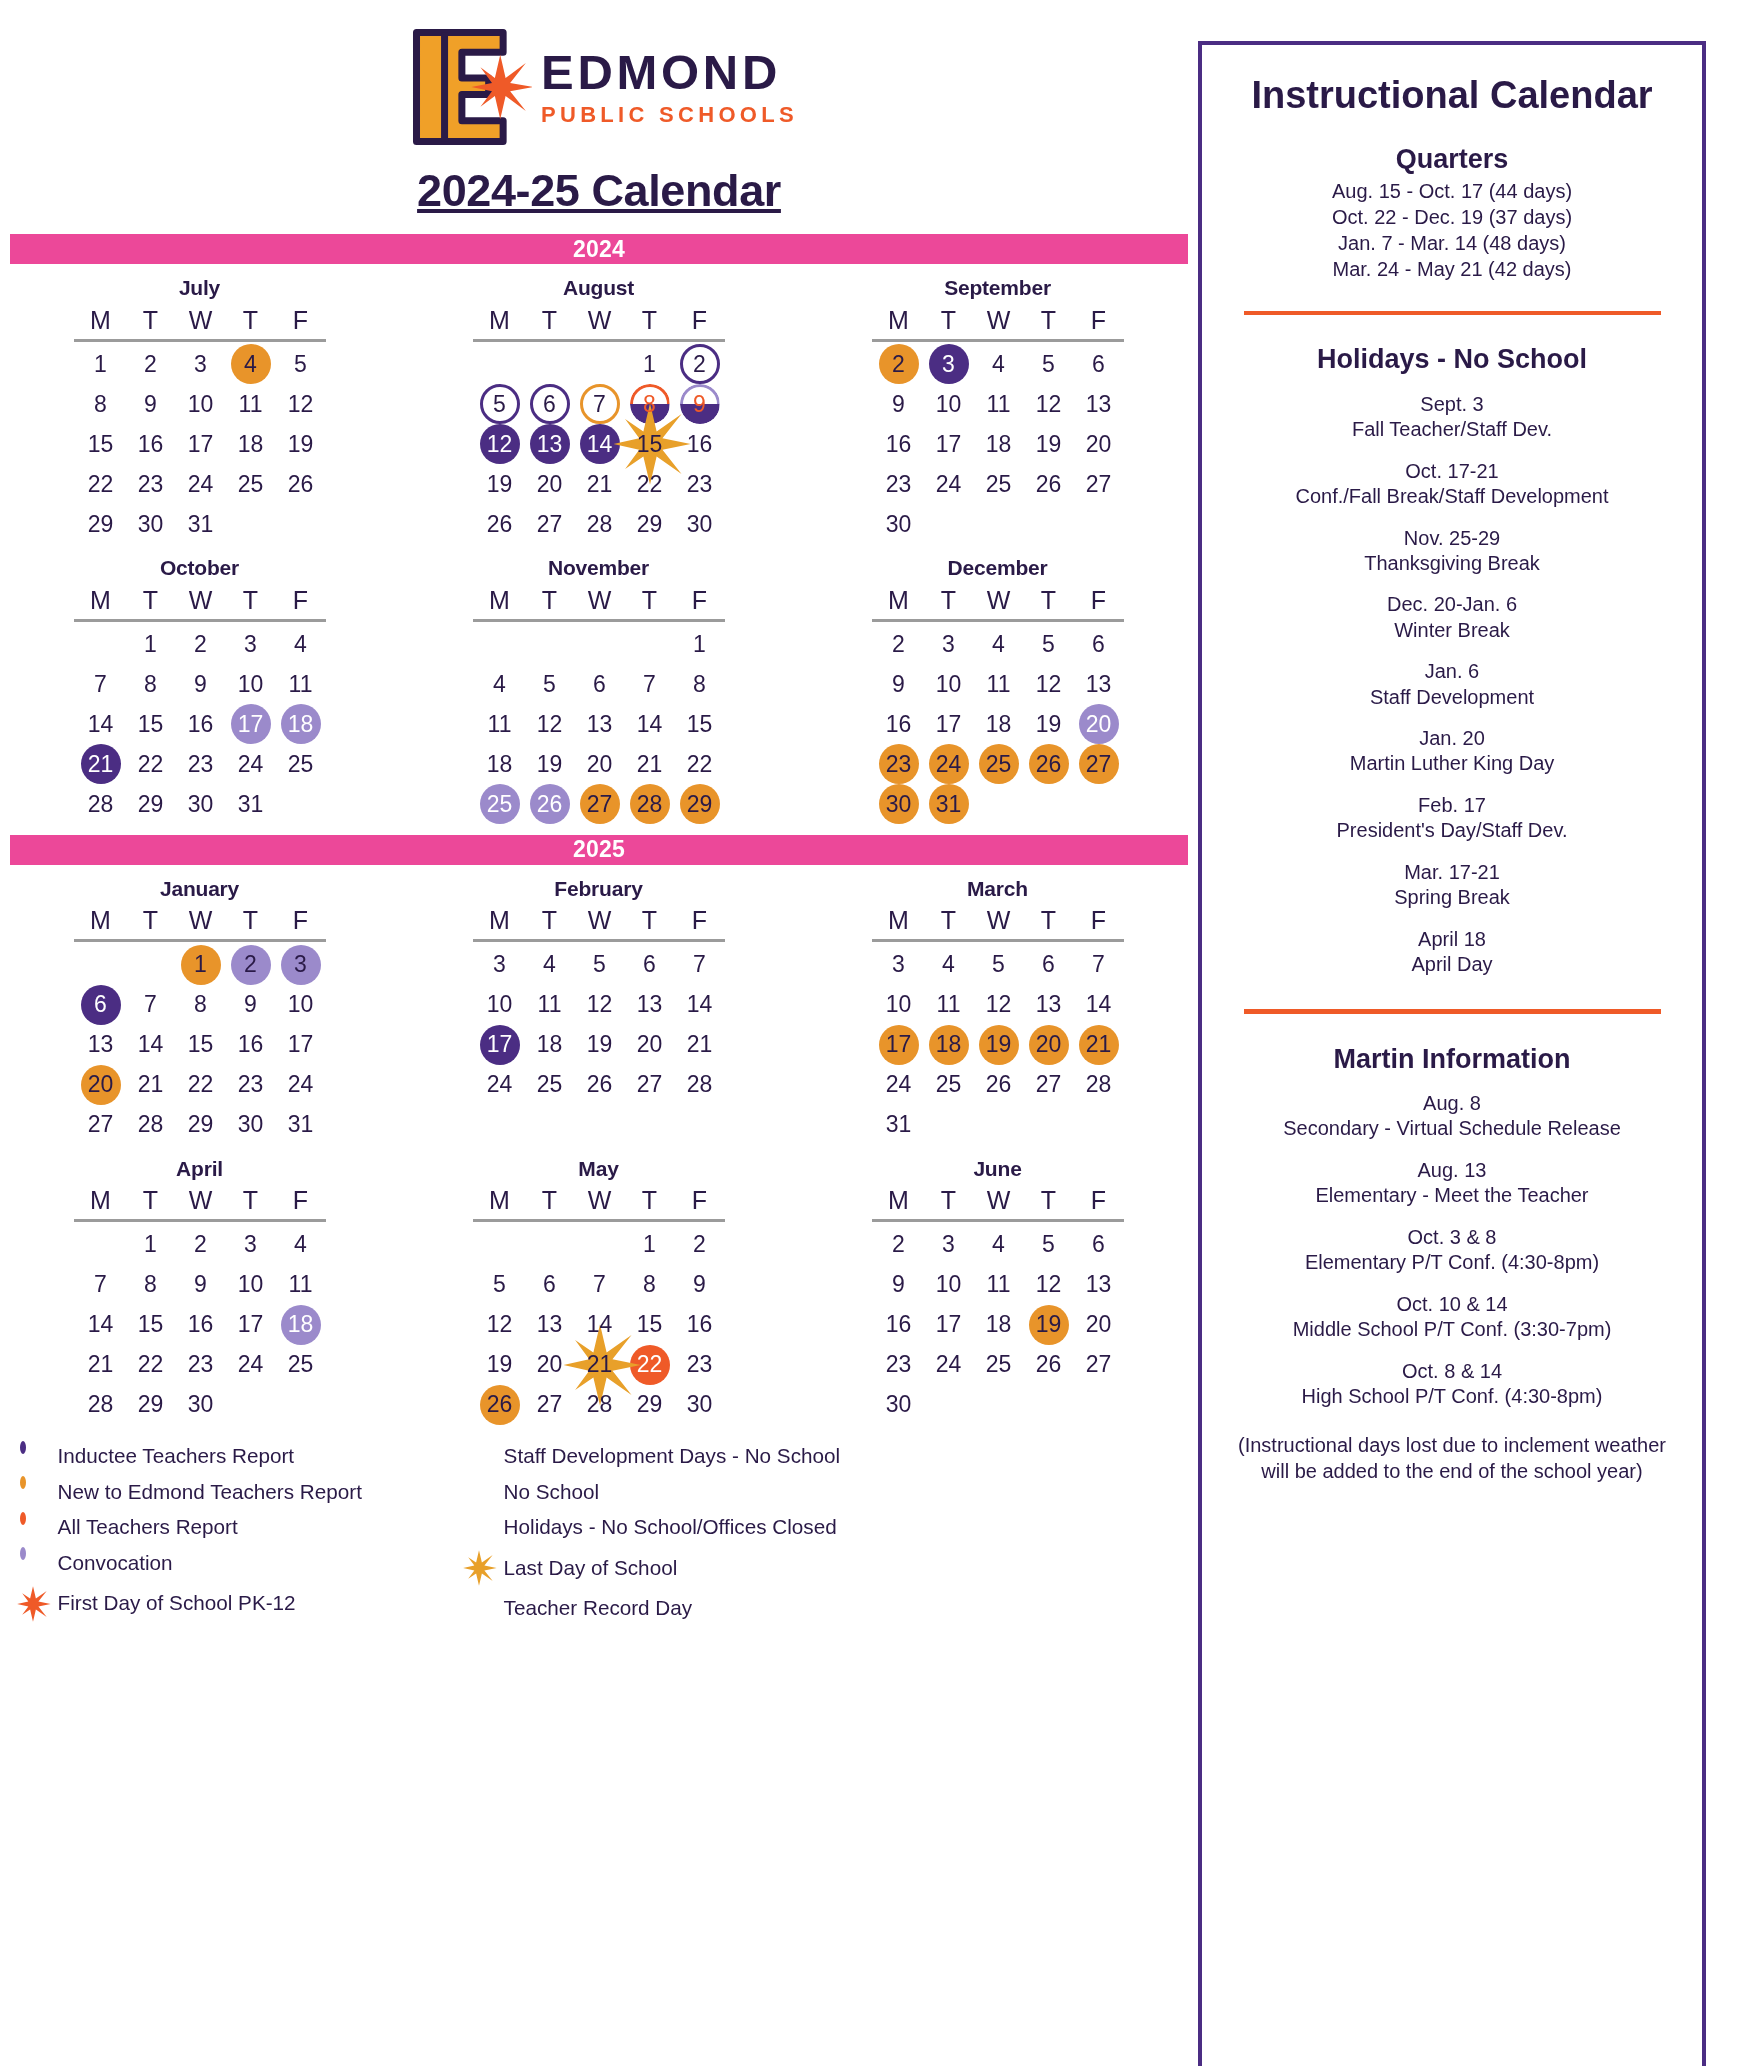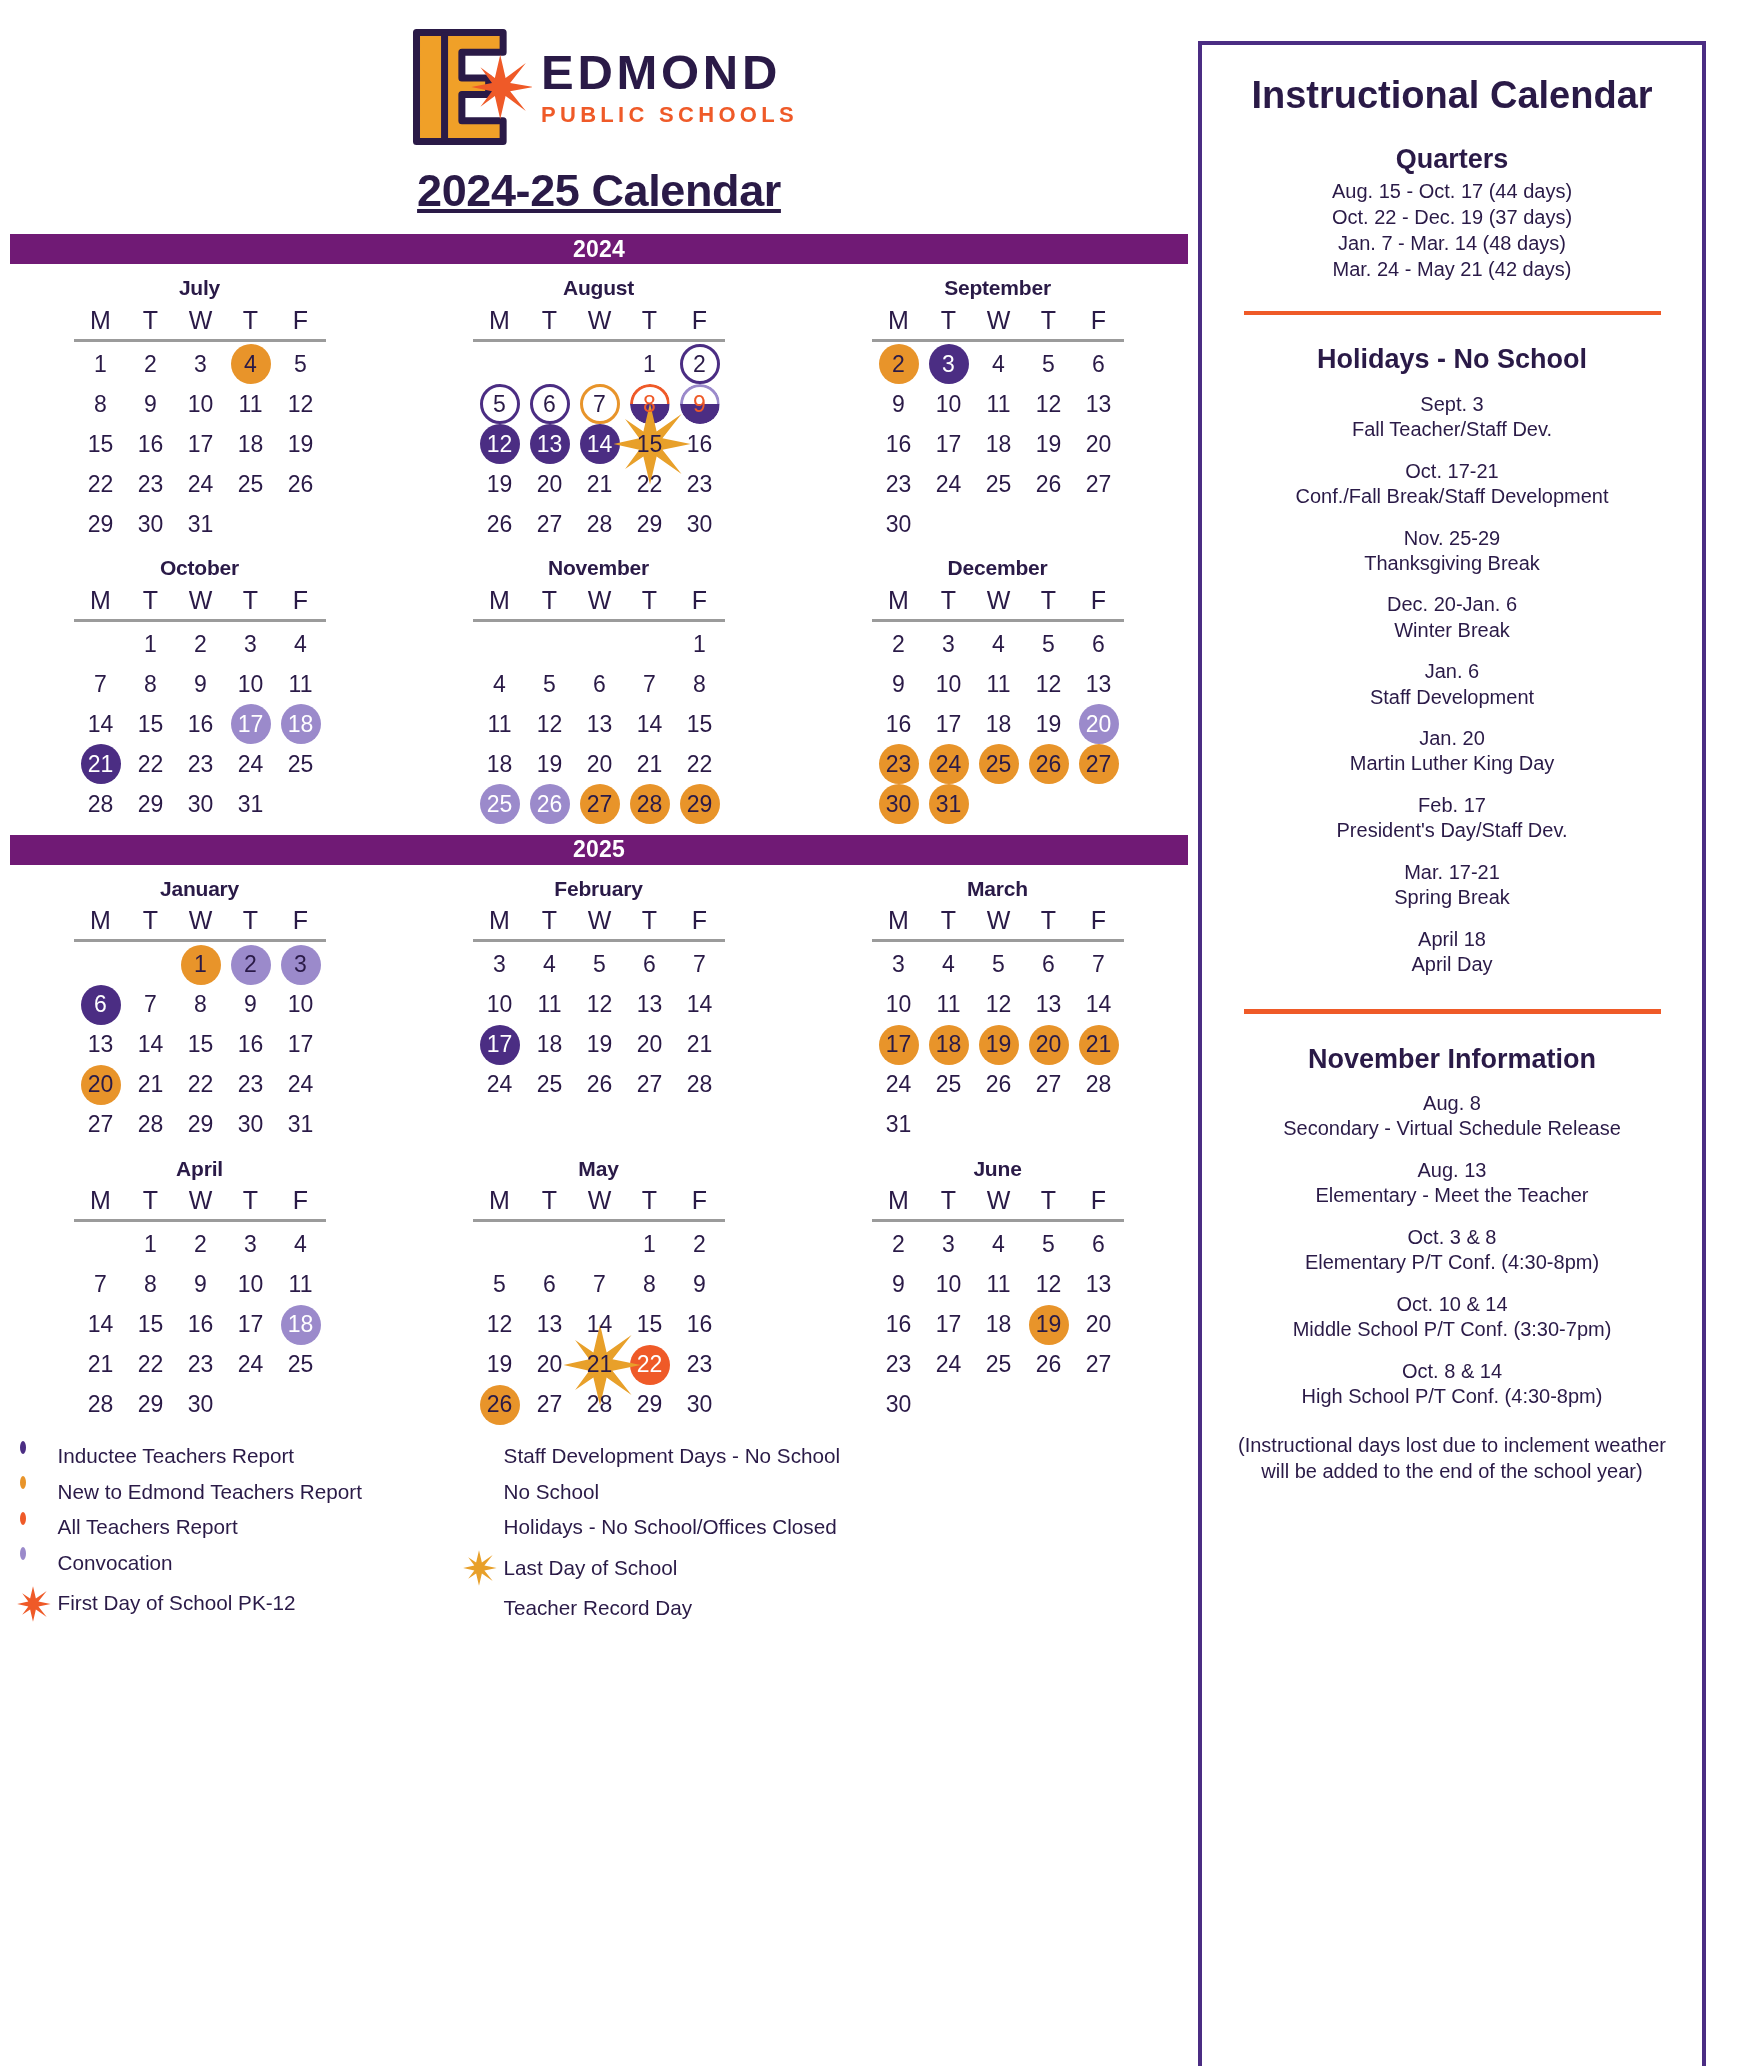--- a/index.html
+++ b/index.html
@@ -35,21 +35,21 @@
     font-size: 22px; font-weight: 700; letter-spacing: 4.3px;
     color: #ef5a28; line-height: 1.0; margin-top: 6.6px; text-align: center;
   }
   .cal-title {
     font-size: 45px; font-weight: 700; color: #2a1a47;
     margin-top: 15.7px; letter-spacing: -0.4px; text-decoration: underline;
   }
 
   
   .year-banner {
-    width: 1178px; height: 30px; background: #701a75;
+    width: 1178px; height: 30px; background: #ec4899;
     margin: 17.4px 0 0 0;
     display: flex; align-items: center; justify-content: center;
   }
   .year-banner span {
     color: #ffffff; font-size: 23px; font-weight: 600; letter-spacing: 0.2px;
   }
 
   
   .months-block { width: 1198px; padding: 0 0 0 0; }
   .months-row { display: flex; width: 1198px; }
@@ -1319,21 +1319,21 @@
           <div class="rp-entry">
             <div class="rp-line d">April 18</div>
             <div class="rp-line t">April Day</div>
           </div>
         </div>
     </div>
 
     <div class="rp-divider" style="margin-top:32px;"></div>
 
     <div style="margin-top:30px;width:100%;">
-      <div class="rp-sec-head">November Information</div>
+      <div class="rp-sec-head">Martin Information</div>
       <div id="student-list">
           <div class="rp-entry">
             <div class="rp-line d">Aug. 8</div>
             <div class="rp-line t">Secondary - Virtual Schedule Release</div>
           </div>
           <div class="rp-entry">
             <div class="rp-line d">Aug. 13</div>
             <div class="rp-line t">Elementary - Meet the Teacher</div>
           </div>
           <div class="rp-entry">

